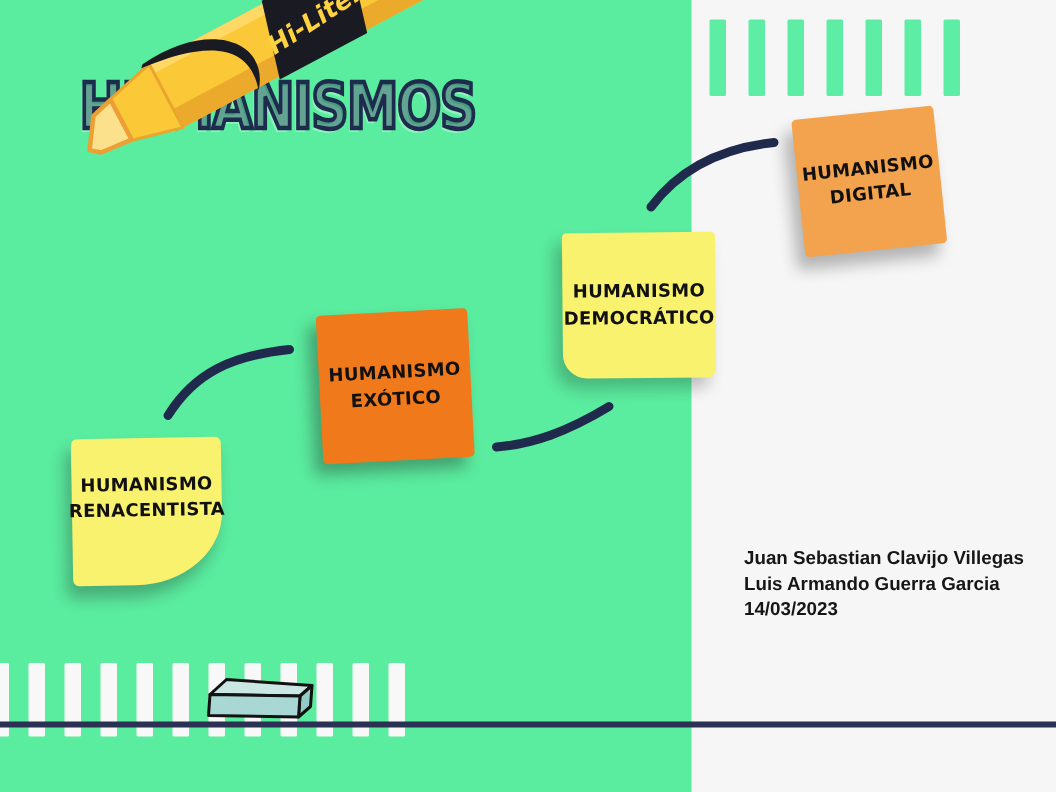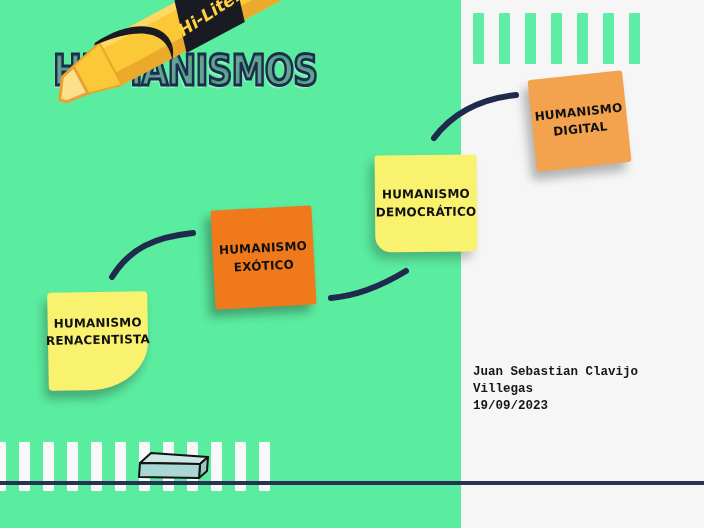--- a/index.html
+++ b/index.html
@@ -57,23 +57,23 @@
     box-shadow:-5px 7px 10px rgba(25,25,25,.25);
   }
   .note-digital{
     left:532px;top:75px;width:95px;height:92px;background:#F3A34D;
     border-radius:3px;transform:rotate(-6deg);
     box-shadow:-6px 8px 10px rgba(25,25,25,.30);
   }
 
   
   .credits{
-    position:absolute;left:473px;top:364px;z-index:3;
+    position:absolute;left:496px;top:364px;z-index:3;
     font-size:12.5px;line-height:17px;font-weight:700;color:#161616;
-    font-family:Liberation Mono, monospace;
+    font-family:Liberation Sans, sans-serif;
   }
 
   .marker-svg{position:absolute;left:0;top:0;overflow:visible;z-index:6;}
   .eraser-svg{position:absolute;left:132px;top:447px;z-index:5;}
 </style>
 </head>
 <body>
 
 <div class="stage">
 
@@ -128,21 +128,22 @@
     <span>DEMOCRÁTICO</span>
   </div>
 
   <div class="note note-digital">
     <span>HUMANISMO</span>
     <span>DIGITAL</span>
   </div>
 
   <div class="credits">
     <div>Juan Sebastian Clavijo Villegas</div>
-    <div>19/09/2023</div>
+    <div>Luis Armando Guerra Garcia</div>
+    <div>14/03/2023</div>
   </div>
 
   <div class="divider"></div>
 
   <svg class="eraser-svg" width="82" height="36" viewBox="0 0 82 36">
     <g stroke="#121212" stroke-width="2" stroke-linejoin="round">
       <polygon points="8,16 19,6 76,10 68,17" fill="#CBE7E4"></polygon>
       <polygon points="68,17 76,10 75,24 67,31" fill="#93CBC7"></polygon>
       <polygon points="8,16 68,17 67,31 7,30" fill="#A9D8D4"></polygon>
     </g>

